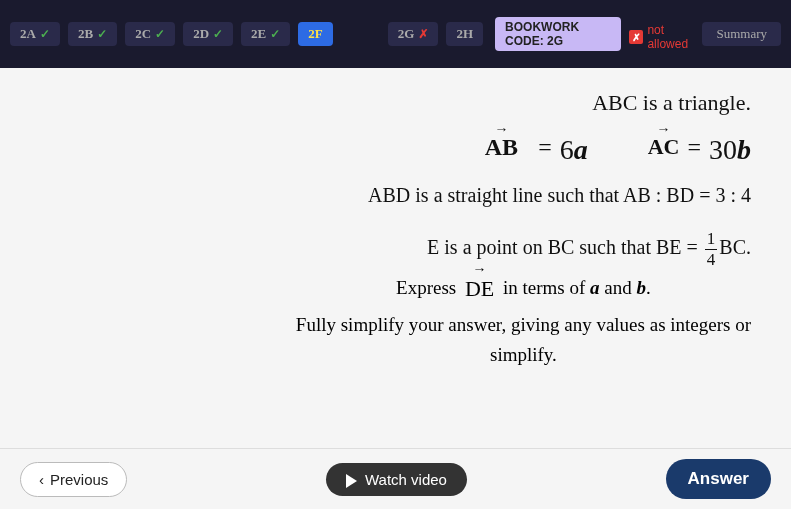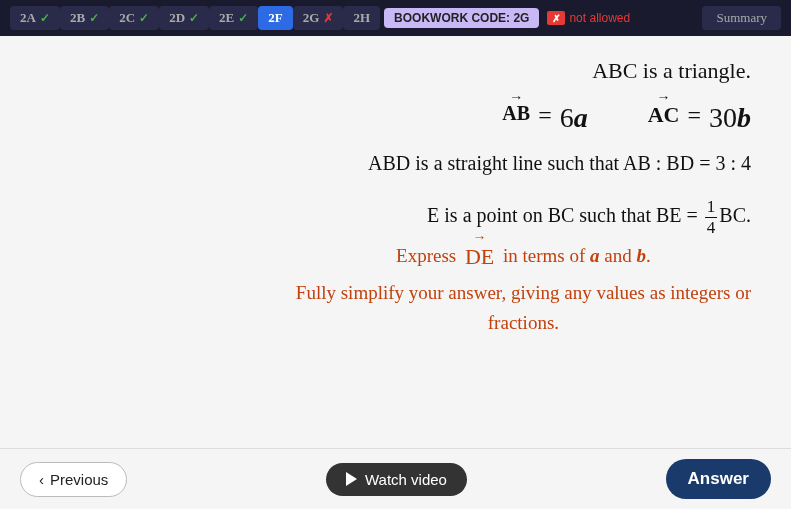--- a/index.html
+++ b/index.html
@@ -11,64 +11,65 @@
       overflow: hidden;
       display: flex;
       flex-direction: column;
     }
 
     
     .top-nav {
       background: #1a1a2e;
       display: flex;
       align-items: center;
-      padding: 6px 10px;
-      gap: 0;
+      padding: 17px 10px;
+      gap: 8px;
       flex-shrink: 0;
     }
 
     .nav-tab {
       display: flex;
       align-items: center;
       gap: 4px;
       padding: 4px 10px;
       border-radius: 4px;
       font-size: 13px;
       font-weight: 600;
       cursor: pointer;
-      color: #ffffff;
+      color: #fde047;
     }
 
     .nav-tab.active {
       background: #2d6be4;
     }
 
     .nav-tab.inactive {
       background: #2a2a4a;
       color: #aaa;
     }
 
     .nav-tab.x-mark {
       background: #2a2a4a;
       color: #aaa;
+      margin-left: 47px;
     }
 
     .nav-tab .check {
       color: #4caf50;
       font-size: 12px;
     }
 
     .nav-tab .cross {
       color: #e53935;
       font-size: 12px;
     }
 
     .bookwork-area {
       display: flex;
-      align-items: center;
+      align-items: flex-end;
       gap: 8px;
       margin-left: 4px;
     }
 
     .bookwork-code {
       background: #c8b8f5;
       border-radius: 4px;
       padding: 3px 10px;
       font-size: 12px;
       font-family: sans-serif;
@@ -196,21 +197,21 @@
 
     .frac-den {
       padding: 0 2px;
       font-size: 17px;
       line-height: 1.2;
     }
 
     .express-block {
       font-size: 19px;
       font-family: 'Georgia', serif;
-      color: #c2410c;
+      color: #000000;
       text-align: center;
       line-height: 1.6;
     }
 
     .express-line1 {
       display: flex;
       align-items: center;
       justify-content: center;
       gap: 4px;
       margin-bottom: 4px;
@@ -243,21 +244,21 @@
     .watch-btn {
       background: #333;
       border: none;
       border-radius: 20px;
       padding: 8px 20px;
       font-size: 15px;
       font-family: sans-serif;
       cursor: pointer;
       color: white;
       display: flex;
-      align-items: center;
+      align-items: flex-end;
       gap: 8px;
     }
 
     .watch-btn .play-icon {
       width: 0;
       height: 0;
       border-top: 7px solid transparent;
       border-bottom: 7px solid transparent;
       border-left: 11px solid white;
       display: inline-block;
@@ -343,21 +344,21 @@
   <button class="summary-btn">Summary</button>
 </div>
 
 <div class="content-area">
 
   <div class="problem-title">ABC is a triangle.</div>
 
   <div class="equations-row">
 
     <div class="equation">
-      <span class="overrightarrow" style="font-size:20px; font-family:Georgia,serif; font-weight:bold; margin-right:0;">AB</span>
+      <span class="overrightarrow" style="font-size:24px; font-family:Georgia,serif; font-weight:bold; margin-right:12px;">AB</span>
       <span class="eq-sign"> = </span>
       <span class="eq-value">6<span class="bold-var">a</span></span>
     </div>
 
     <div class="equation">
       <span class="overrightarrow" style="font-size:22px; font-family:Georgia,serif; font-weight:bold;">AC</span>
       <span class="eq-sign"> = </span>
       <span class="eq-value">30<span class="bold-var">b</span></span>
     </div>
   </div>
@@ -373,21 +374,21 @@
       </span>BC.
   </div>
 
   <div class="express-block">
     <div class="express-line1">
       <span>Express&nbsp;</span>
       <span class="overrightarrow" style="font-size:22px; font-family:Georgia,serif; font-weight:normal;">DE</span>
       <span>&nbsp;in terms of&nbsp;<span style="font-style:italic; font-weight:bold;">a</span>&nbsp;and&nbsp;<span style="font-style:italic; font-weight:bold;">b</span>.</span>
     </div>
     <div>Fully simplify your answer, giving any values as integers or</div>
-    <div>fractions.</div>
+    <div>simplify.</div>
   </div>
 
 </div>
 
 <div class="bottom-bar">
   <button class="prev-btn">
     <span>‹</span>
     <span>Previous</span>
   </button>
 

